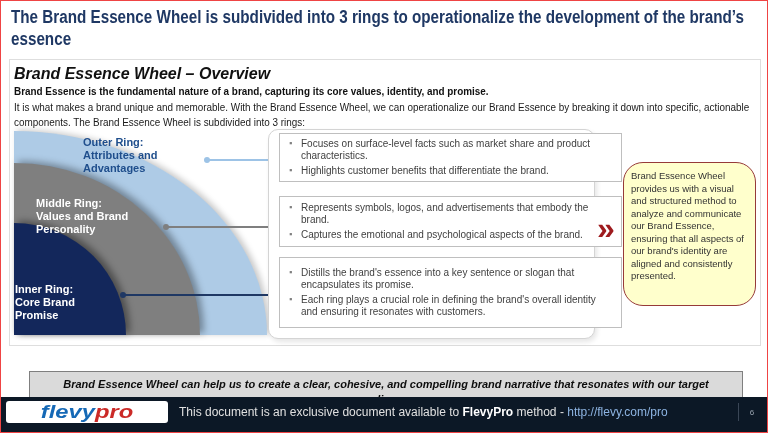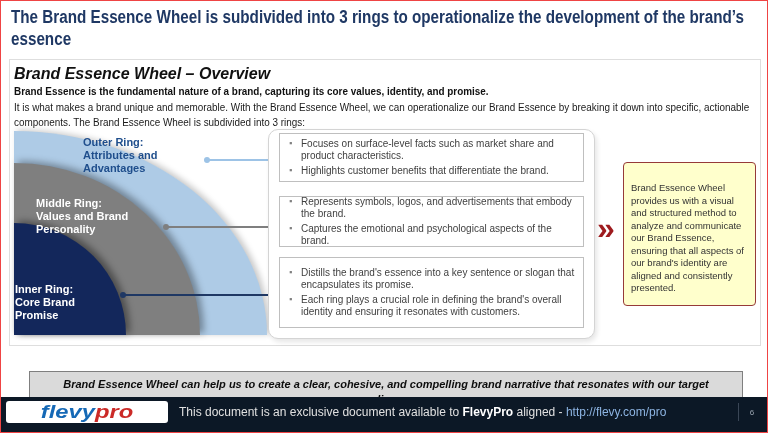--- a/index.html
+++ b/index.html
@@ -58,21 +58,21 @@
   .leader.l2 .dot { background:#7f7f7f; }
   .leader.l3 { left:120px; top:293px; width:158px; background:#1f3864; }
   .leader.l3 .dot { background:#1f3864; }
   
   .detail-panel {
     position:absolute; left:267px; top:128px; width:327px; height:210px;
     background:#fff; border:1px solid #d4d4d4; border-radius:10px;
     box-shadow:2px 3px 5px rgba(0,0,0,.10);
   }
   .detail-box {
-    position:absolute; left:278px; width:305px;
+    position:absolute; left:278px; width:343px;
     background:#fff; border:1px solid #bfbfbf;
     display:flex; flex-direction:column; justify-content:center;
     padding:3px 8px;
   }
   .detail-box.b1 { top:132px; height:49px; }
   .detail-box.b2 { top:195px; height:51px; }
   .detail-box.b3 { top:256px; height:71px; }
   .detail-box ul { list-style:none; }
   .detail-box li {
     position:relative; padding-left:13px; margin:2px 0;
@@ -82,22 +82,22 @@
     content:"▪"; position:absolute; left:1px; top:0;
     font-size:9px; color:#7f7f7f;
   }
   
   .chevron {
     position:absolute; left:596px; top:211px;
     font-size:32px; font-weight:bold; color:#9e1b1e; line-height:1;
   }
   .callout-note {
     position:absolute; left:622px; top:161px; width:133px; height:144px;
-    background:#ffffcc; border:1.5px solid #963a39; border-radius:4px;
-    padding:19px 7px; font-size:9.5px; line-height:1.32; color:#333;
+    background:#ffffcc; border:1.5px solid #963a39; border-radius:20px;
+    padding:7px 7px; font-size:9.5px; line-height:1.32; color:#333;
   }
   
   .summary-banner {
     position:absolute; left:28px; top:350px; width:714px; height:42px;
     background:#dadada; border:1px solid #7f7f7f;
     display:flex; align-items:center; justify-content:center;
     padding:0 22px; text-align:center;
     font-size:11px; font-weight:bold; font-style:italic; color:#0d0d0d; line-height:1.35;margin-top:20px;
   }
   
@@ -190,18 +190,18 @@
 
   <div class="chevron">»</div>
   <div class="callout-note">Brand Essence Wheel provides us with a visual and structured method to analyze and communicate our Brand Essence, ensuring that all aspects of our brand's identity are aligned and consistently presented.</div>
 
   <div class="summary-banner">Brand Essence Wheel can help us to create a clear, cohesive, and compelling brand narrative that resonates with our target audience.</div>
 
   <div class="footer-bar">
     <div class="logo-chip">
       <span class="logo-text"><span class="logo-flevy">flevy</span><span class="logo-pro">pro</span></span>
     </div>
-    <div class="footer-text"><span>This document is an exclusive document available to </span><span class="brand">FlevyPro</span><span> aligned - </span><span class="footer-link">http://flevy.com/pro</span></div>
+    <div class="footer-text"><span>This document is an exclusive document available to </span><span class="brand">FlevyPro</span><span> method - </span><span class="footer-link">http://flevy.com/pro</span></div>
     <div class="footer-divider"></div>
     <div class="page-number">6</div>
   </div>
 
 </div>
 
 </body></html>

